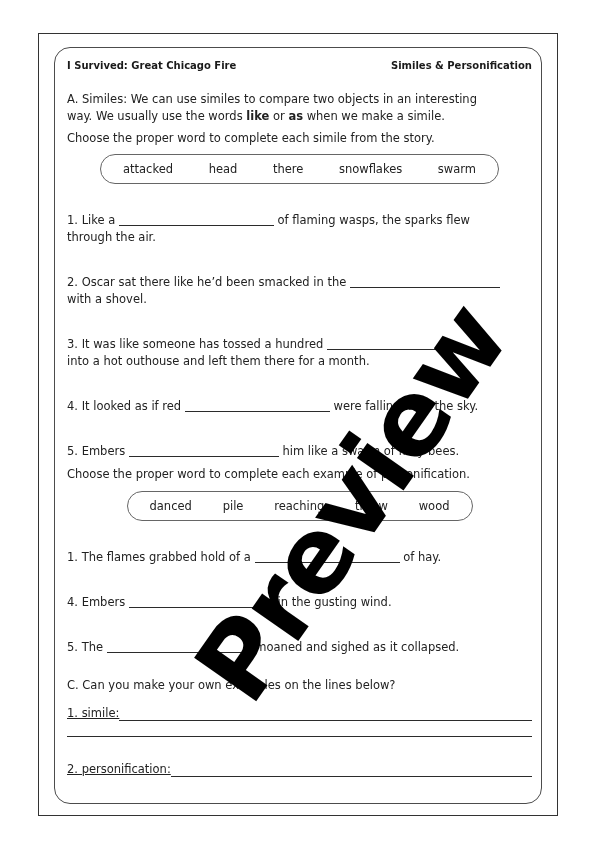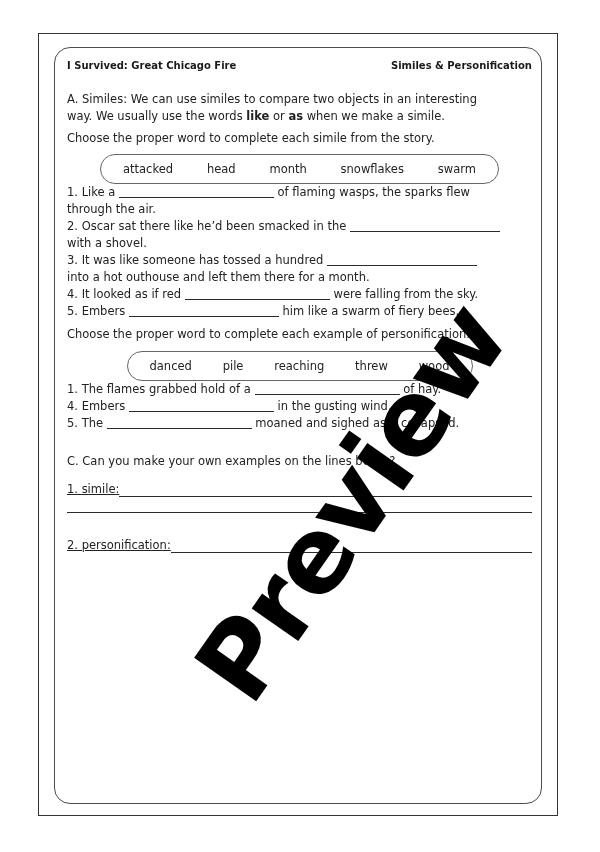--- a/index.html
+++ b/index.html
@@ -27,21 +27,21 @@
   .p-intro-b { margin-top: 15px; }
   .p-choose-b { margin-top: 6px; }
   .pill {
     box-sizing: border-box; height: 30px; border: 1.5px solid #666;
     border-radius: 15px; display: flex; align-items: center;
     justify-content: space-between; padding: 0 22px; margin-left: auto; margin-right: auto;
   }
   .pill-a { width: 399px; margin-top: 7px; }
   .pill-b { width: 346px; margin-top: 8px; text-align: center; }
   .pill .word { white-space: nowrap; }
-  .sentence { margin-top: 0; }
+  .sentence { margin-top: 28px; }
   .blank {
     display: inline-block; height: 12px; border-bottom: 1.2px solid #2b2b2b;
     vertical-align: baseline; margin-bottom: -2px;
   }
   b { font-weight: bold; }
   .c-head { margin-top: 21px; }
   .c-row { display: flex; margin-top: 11px; text-decoration: underline; }
   .c-row2 { margin-top: 24px; }
   .c-row .label { white-space: nowrap; }
   .c-row .blank-grow {
@@ -66,21 +66,21 @@
       <span>I Survived: Great Chicago Fire</span>
       <span>Similes &amp; Personification</span>
     </div>
 
     <p class="p-intro-a">A. Similes: We can use similes to compare two objects in an interesting<br>way. We usually use the words <b>like</b> or <b>as</b> when we make a simile.</p>
     <p class="p-choose-a">Choose the proper word to complete each simile from the story.</p>
 
     <div class="pill pill-a">
         <span class="word">attacked</span>
         <span class="word">head</span>
-        <span class="word">month</span>
+        <span class="word">there</span>
         <span class="word">snowflakes</span>
         <span class="word">swarm</span>
       </div>
 
     <div>
         <div class="sentence">1. Like a <span class="blank" style="width: 155px;"></span> of flaming wasps, the sparks flew<br>through the air.</div>
         <div class="sentence">2. Oscar sat there like he’d been smacked in the <span class="blank" style="width: 150px;"></span><br>with a shovel.</div>
         <div class="sentence">3. It was like someone has tossed a hundred <span class="blank" style="width: 150px;"></span><br>into a hot outhouse and left them there for a month.</div>
         <div class="sentence">4. It looked as if red <span class="blank" style="width: 145px;"></span> were falling from the sky.</div>
         <div class="sentence">5. Embers <span class="blank" style="width: 150px;"></span> him like a swarm of fiery bees.</div>

